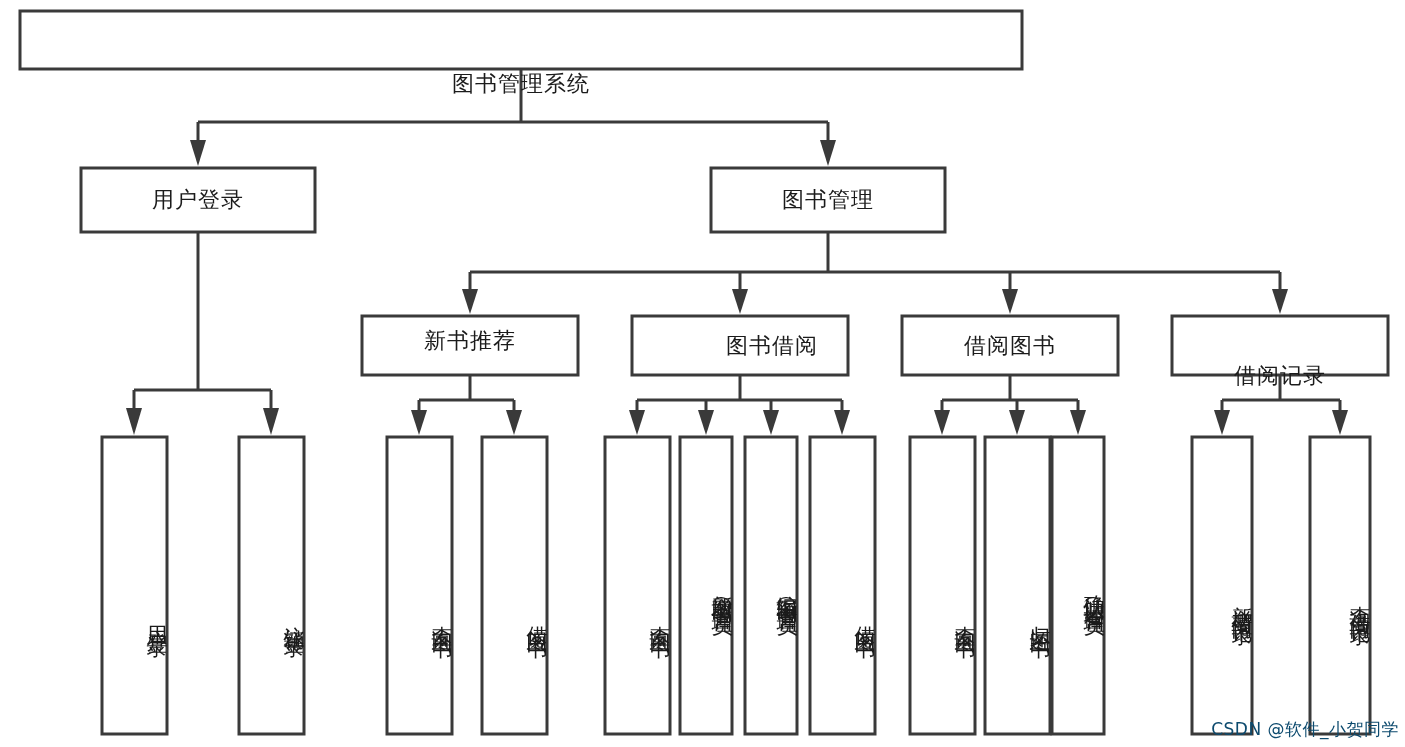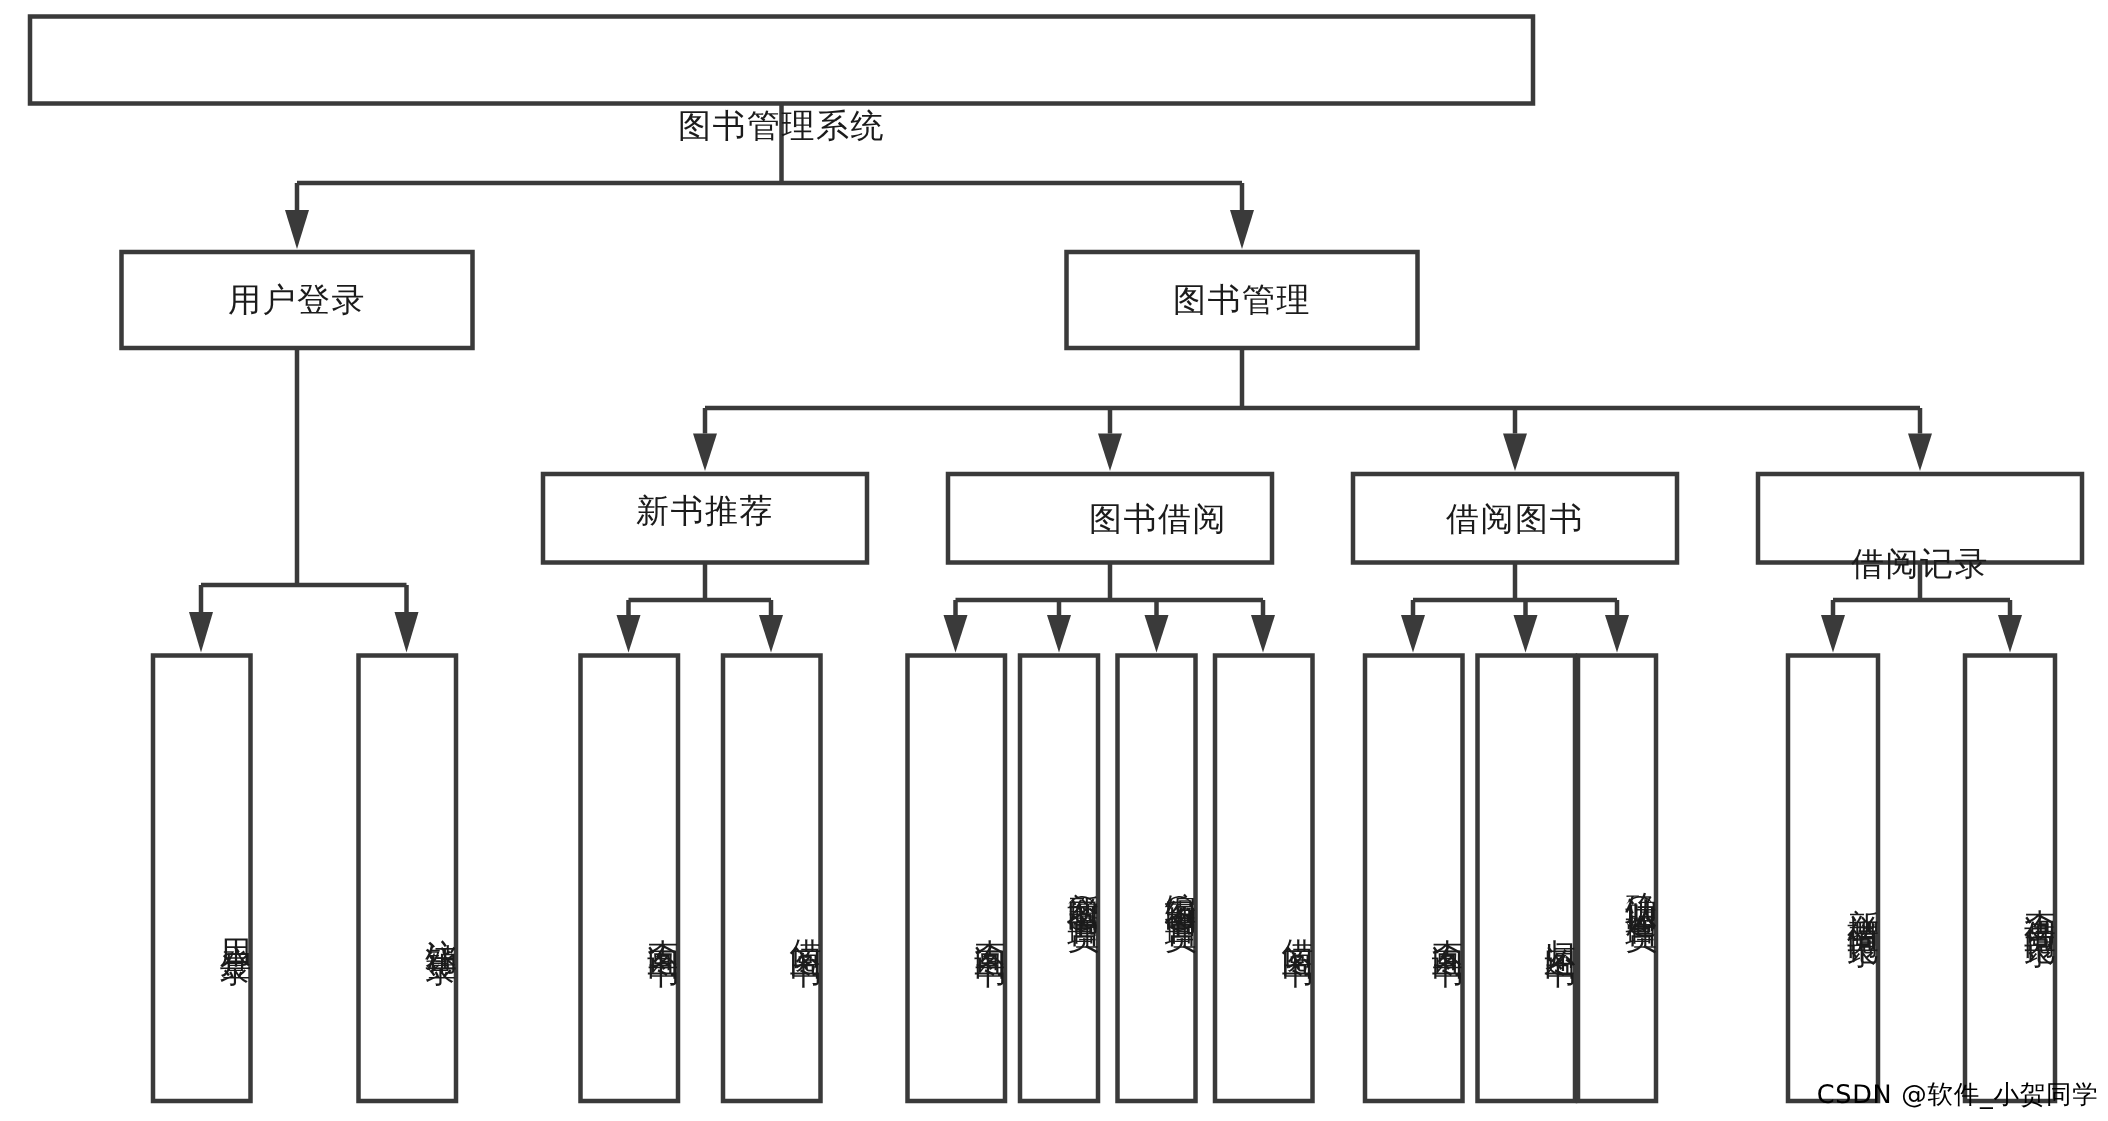--- a/index.html
+++ b/index.html
@@ -65,21 +65,21 @@
     line-height: 1;
     pointer-events: none;
     padding-top: 6px;
     box-sizing: border-box;
   }
   .watermark {
     position: absolute;
     right: 6px;
     bottom: 6px;
     font-size: 17px;
-    color: #000000;
+    color: #0c4a6e;
     letter-spacing: 0.5px;
     white-space: nowrap;
     pointer-events: none;
   }
 </style>
 </head>
 <body>
 
 <div id="diagram-root">
 

